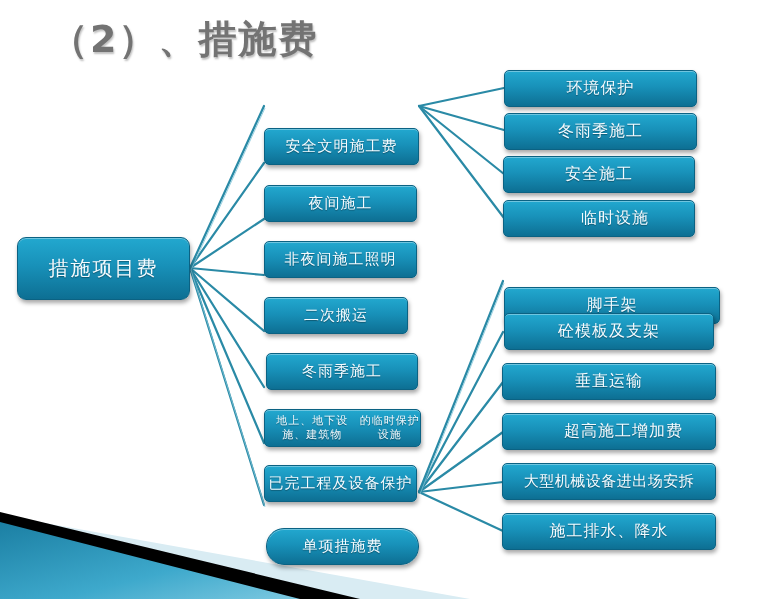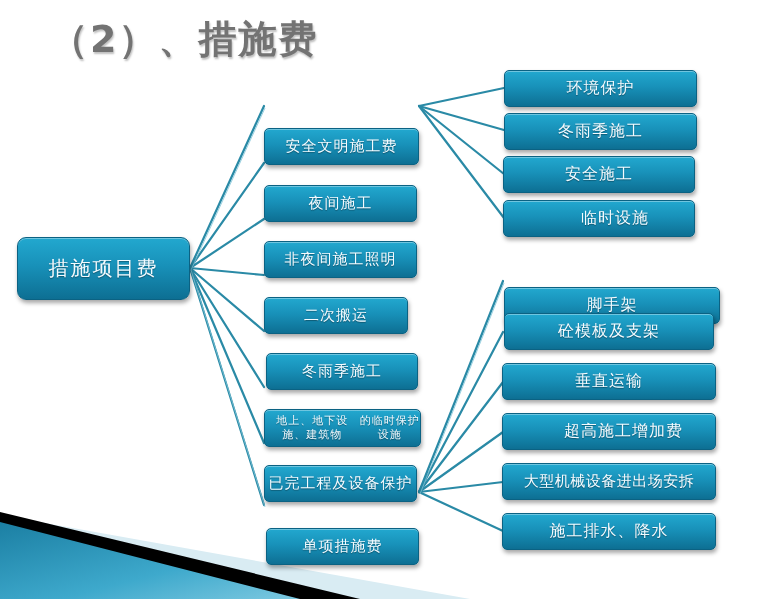--- a/index.html
+++ b/index.html
@@ -84,21 +84,21 @@
 <div class="box mid" style="left:266px;top:313px;width:152px;height:37px;">
   <span>冬雨季施工</span>
 </div>
 <div class="box mid small" style="left:264px;top:369px;width:157px;height:38px;">
   <span>地上、地下设施、建筑物</span>
   <span>的临时保护设施</span>
 </div>
 <div class="box mid" style="left:264px;top:425px;width:153px;height:37px;">
   <span>已完工程及设备保护</span>
 </div>
-<div class="box mid" style="left:266px;top:488px;width:153px;height:37px;">
+<div class="box mid" style="left:266px;top:488px;width:153px;height:37px;border-radius:18px;">
   <span>单项措施费</span>
 </div>
 
 <div class="box leaf" style="left:504px;top:70px;width:193px;height:37px;justify-content:center;">
   <span>环境保护</span>
 </div>
 <div class="box leaf" style="left:504px;top:113px;width:193px;height:37px;">
   <span>冬雨季施工</span>
 </div>
 <div class="box leaf" style="left:503px;top:156px;width:192px;height:37px;">

